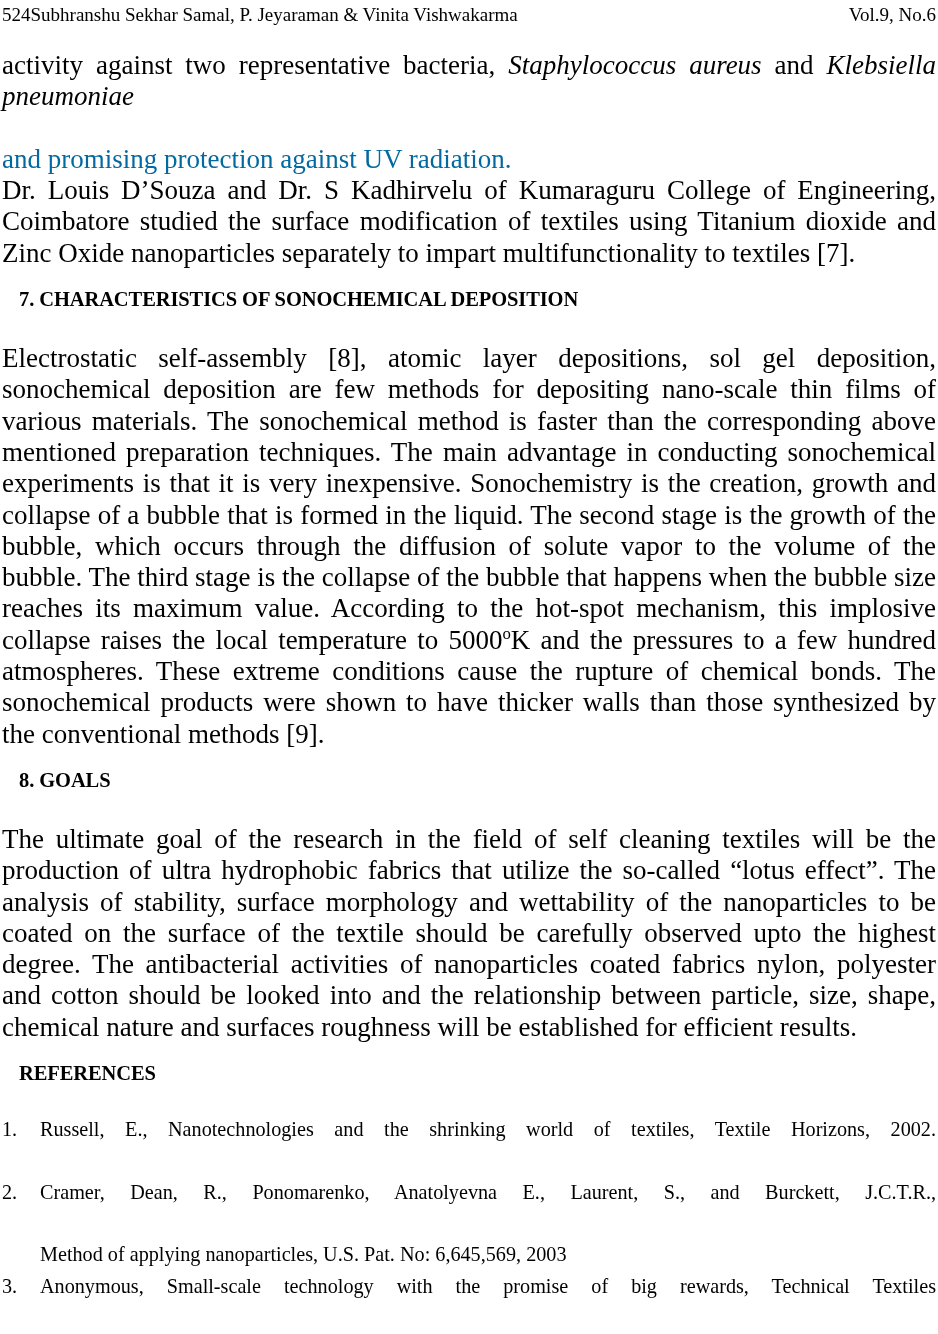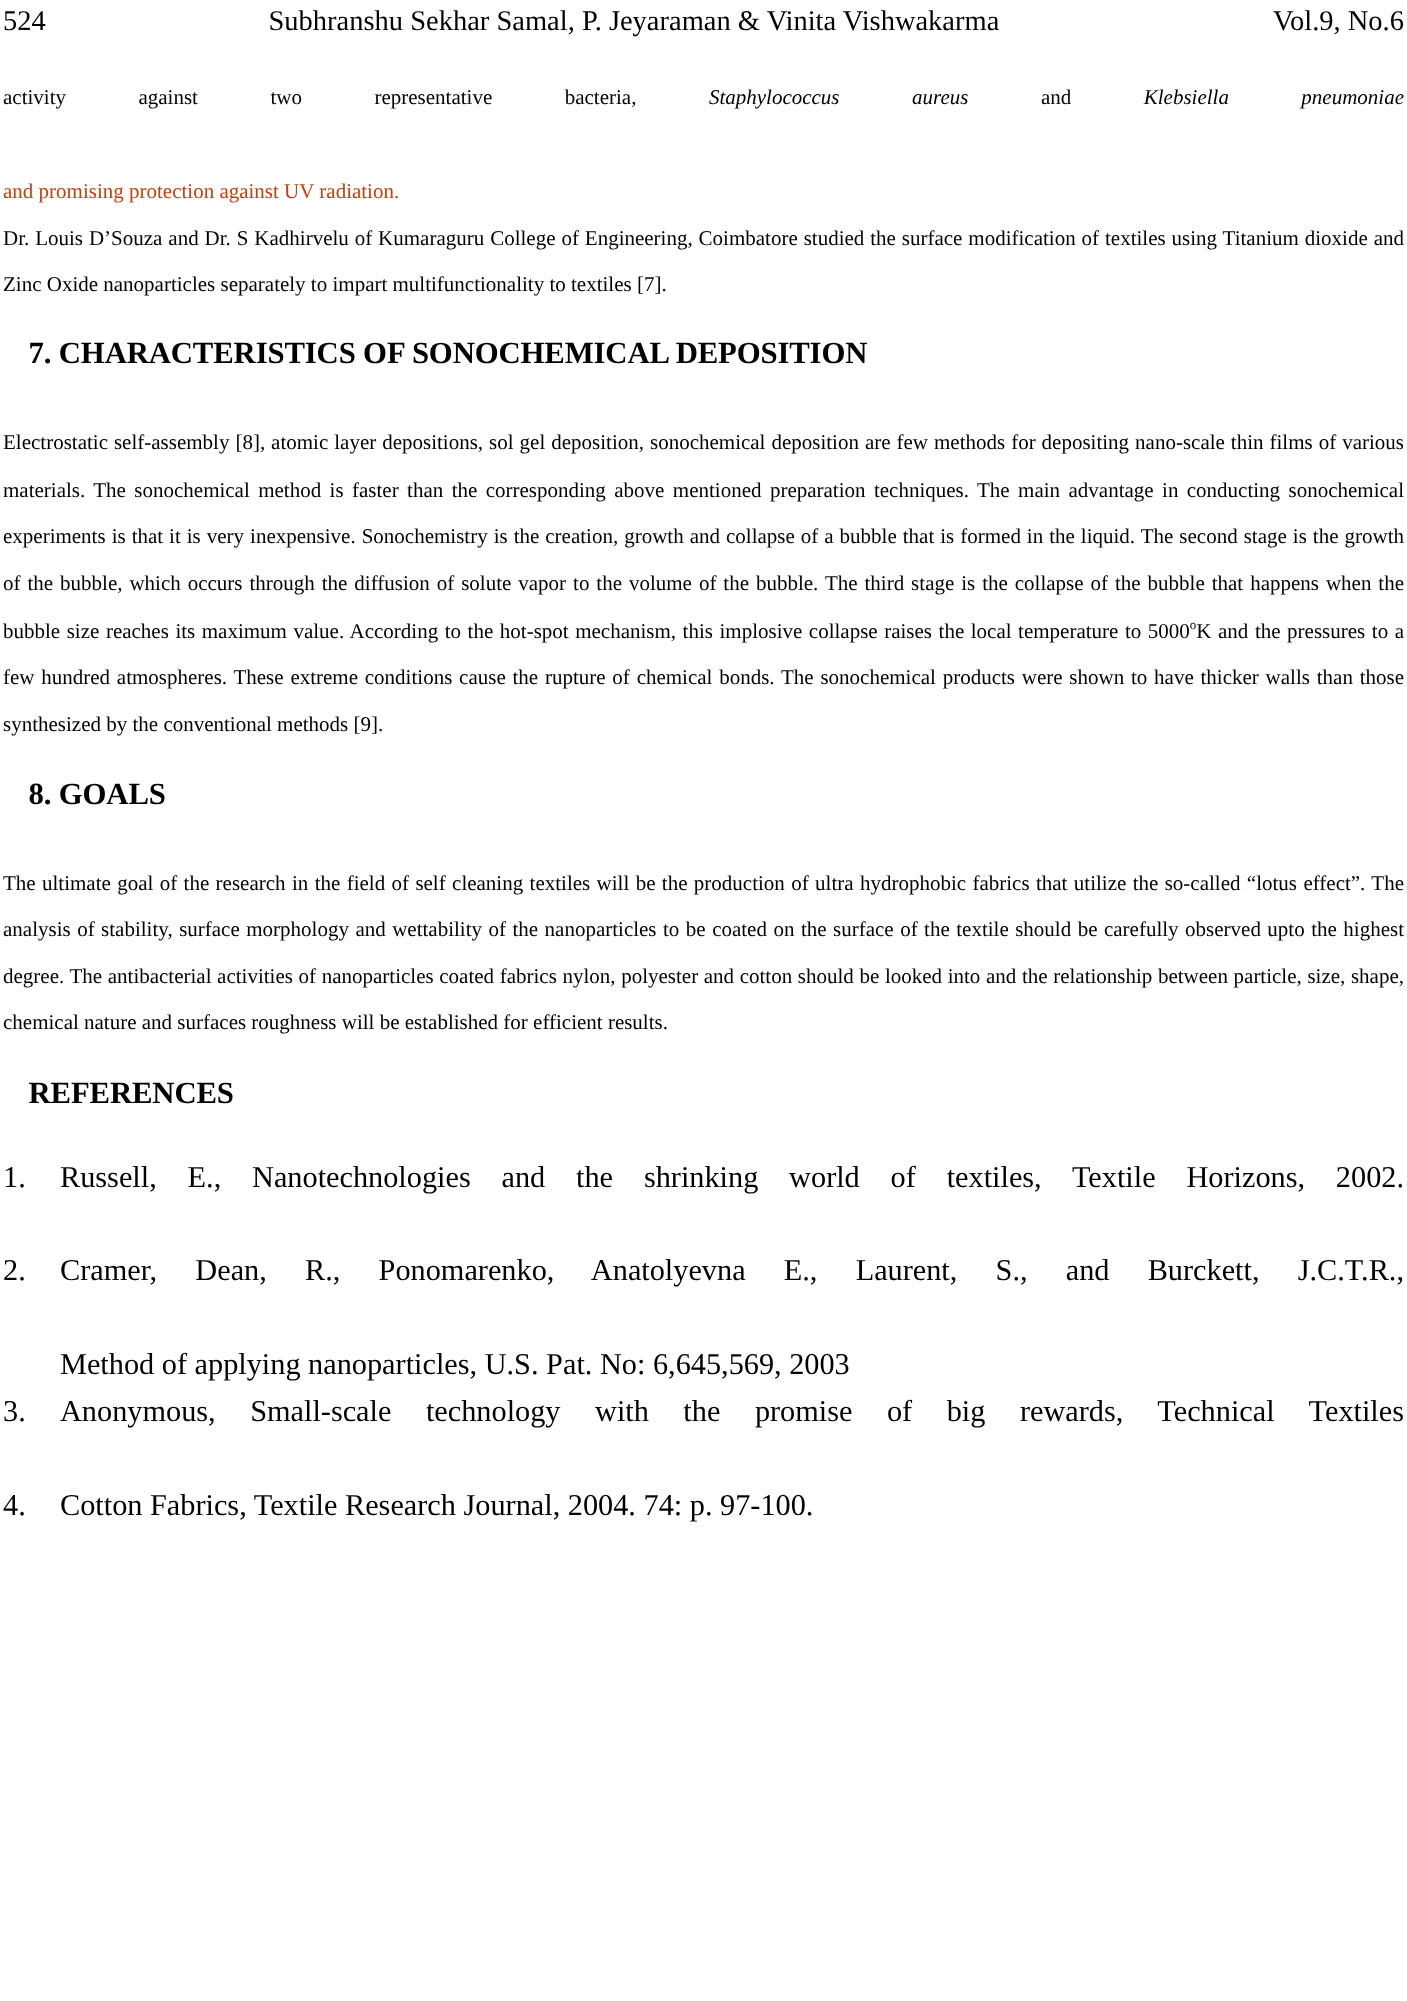--- a/index.html
+++ b/index.html
@@ -29,38 +29,37 @@
     justify-content: space-between;
     font-size: 19px;
     line-height: 26px;
     height: 26px;
     padding-top: 2px;
     white-space: nowrap;
   }
   .rh-folio { flex: 0 0 auto; }
   .rh-authors {
     flex: 1 1 auto;
-    text-align: center;
     padding-right: 34px;
   }
   .rh-issue { flex: 0 0 auto; }
 
   
   .para {
-    font-size: 14px;
+    font-size: 27px;
     line-height: 31.3px;
     text-align: justify;
     text-justify: inter-word;
     margin: 0;
     hyphens: none;
   }
 
   .block-intro { margin-top: 22px; }
 
-  .dim { color: #c2410c; }
+  .dim { color: #0369a1; }
 
   .it { font-style: italic; }
 
   sup.deg {
     font-size: 0.62em;
     vertical-align: super;
     line-height: 0;
   }
 
   

